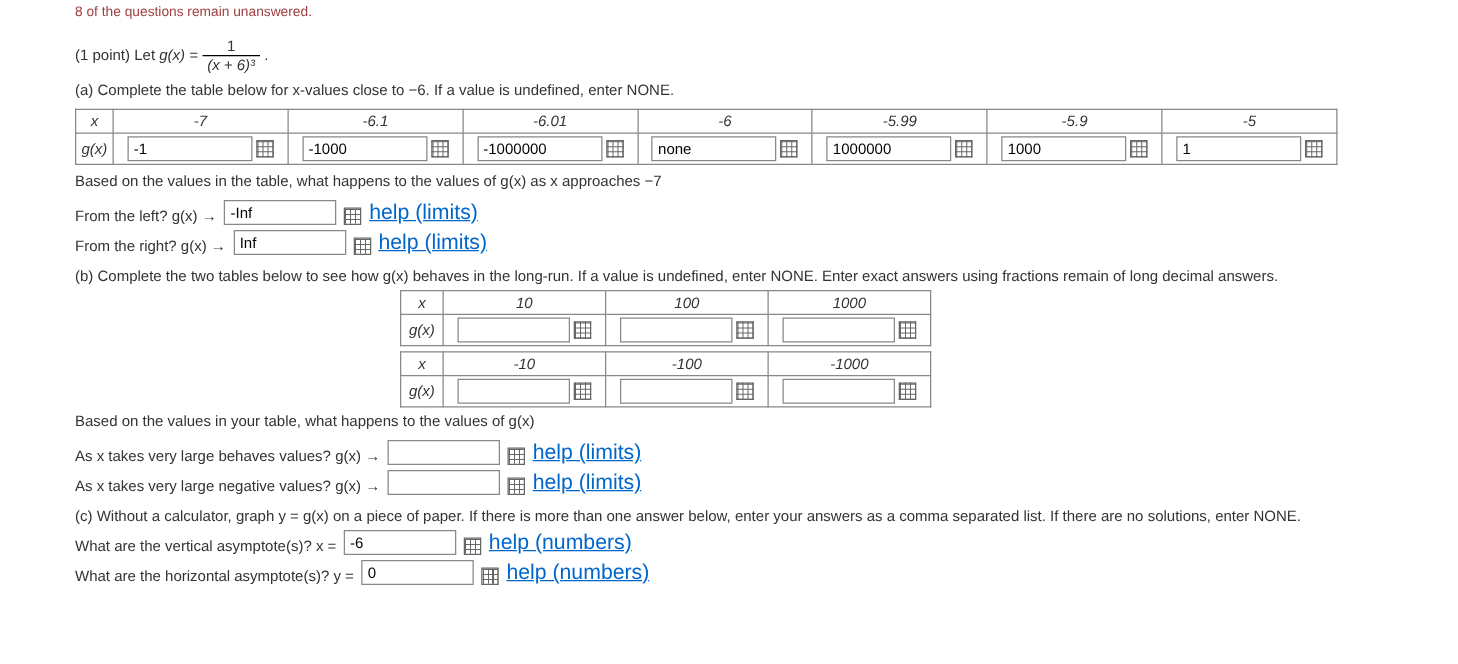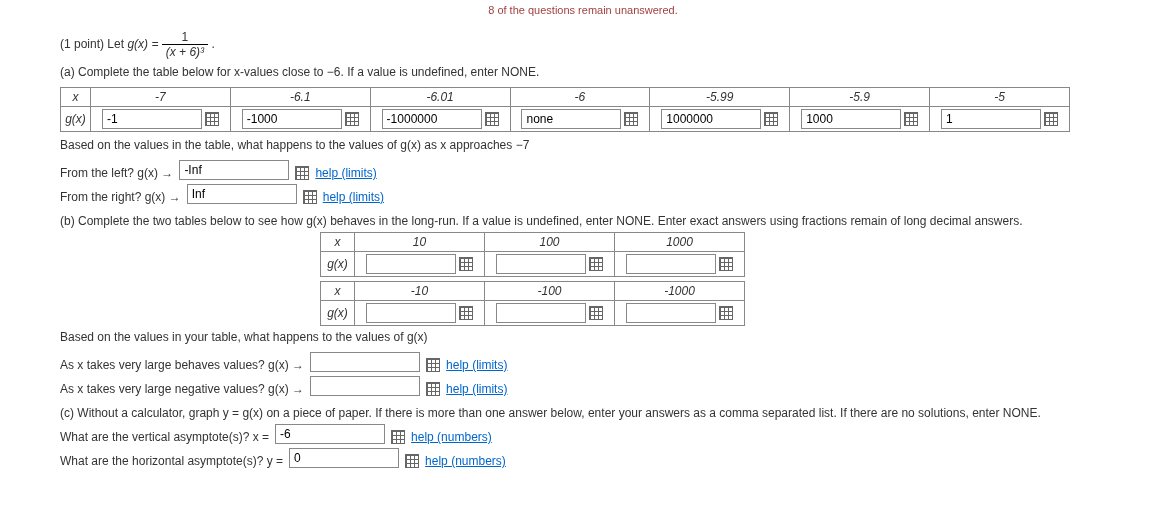--- a/index.html
+++ b/index.html
@@ -1,33 +1,33 @@
 <!DOCTYPE html>
 <html><head>
 <meta charset="utf-8">
 <style>
 * { box-sizing: border-box; margin: 0; padding: 0; }
 body { font-family: Arial, sans-serif; font-size: 12px; color: #333; background: #fff; padding: 0; width: 1166px; }
-.warn { color: #a04040; padding: 4px 60px; font-size: 11px; text-align: center; }
+.warn { color: #a04040; padding: 4px 60px; font-size: 11px; }
 .content { padding: 4px 96px 10px 60px; }
 .qline { margin: 6px 0; }
 .frac { display: inline-block; vertical-align: middle; text-align: center; }
 .frac .top { border-bottom: 1px solid #000; padding: 0 4px; }
 .frac .bot { padding: 0 4px; }
 .sub { margin: 4px 0 8px 0; }
 table.wide { border-collapse: collapse; width: 100%; margin: 6px 0; }
 table.wide td, table.wide th { border: 1px solid #888; padding: 2px 4px; text-align: center; font-weight: normal; font-style: italic; }
 table.wide td.lab { font-style: italic; width: 30px; }
 table.sm { border-collapse: collapse; margin: 4px 0; }
 table.sm td, table.sm th { border: 1px solid #888; padding: 2px 6px; text-align: center; font-style: italic; font-weight: normal; }
 .cellwrap { display: flex; align-items: center; gap: 3px; justify-content: center; font-style: normal; }
-input.box { border: 1px solid #888; padding: 2px 4px; font-size: 12px; height: 20px; } .w90 { width: 90px; } .w100 { width: 100px; } .w110 { width: 110px; }
+input.box { border: 1px solid #888; padding: 2px 4px; font-size: 12px; height: 20px; } .w90 { width: 90px; } .w100 { width: 100px; } .w110 { width: 90px; }
 .grid-icon { display: inline-block; width: 14px; height: 14px; border: 1px solid #666; background: repeating-linear-gradient(#666 0 1px, transparent 1px 4px), repeating-linear-gradient(90deg, #666 0 1px, transparent 1px 4px); background-color: #fff; cursor: pointer; flex: none; }
 .row { margin: 4px 0; display: flex; align-items: flex-end; gap: 6px; flex-wrap: wrap; }
-.link { color: #0066cc; text-decoration: underline; cursor: pointer; font-size: 12px; }
+.link { color: #0066cc; text-decoration: underline; cursor: pointer; font-size: 17px; }
 .para { margin: 10px 0 4px 0; }
 .block-b { margin-left: 260px; }
 .it { font-style: italic; }
 </style>
 </head>
 <body>
 
 <div class="warn">8 of the questions remain unanswered.</div>
 
 <div class="content">

